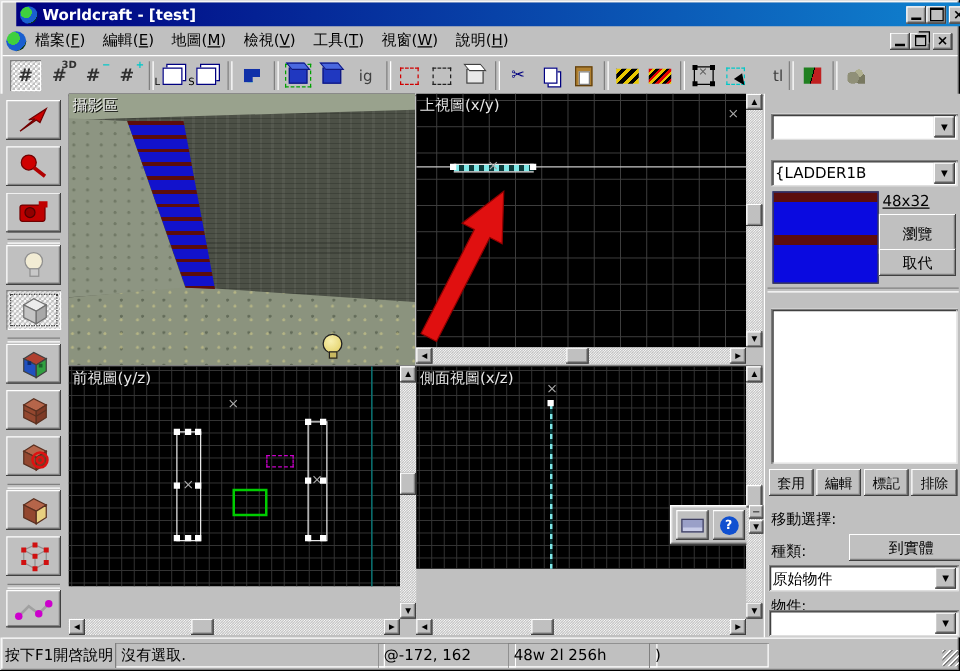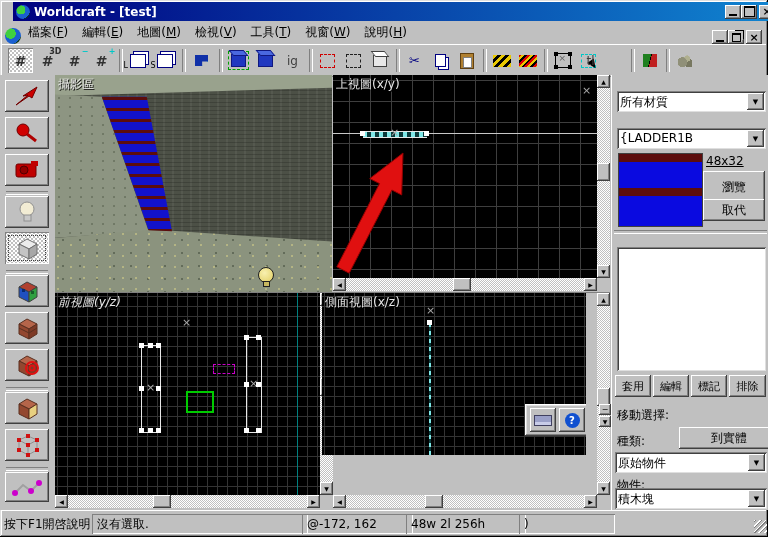--- a/index.html
+++ b/index.html
@@ -15,21 +15,21 @@
   .statuscell{box-shadow:inset 1px 1px 0 #808080, inset -1px -1px 0 #fff;display:flex;align-items:center;padding:0 5px;height:20px;white-space:nowrap;overflow:hidden;}
   
   #titlebar{left:2px;top:2px;width:764px;height:19px;background:linear-gradient(90deg,#000080,#1084d0);display:flex;align-items:center;margin-left:11px;}
   #titlebar .title{color:#fff;font-weight:bold;font-size:12px;margin-left:4px;white-space:nowrap;}
   .appicon{width:14px;height:14px;margin-left:3px;border-radius:50%;
      background:radial-gradient(circle at 35% 35%, #3fd03f 0 35%, #1a5fd0 36% 70%, #0a3a20 71%);}
   .winbtn{width:16px;height:14px;display:flex;align-items:center;justify-content:center;font-size:9px;font-weight:bold;}
   .glyph-min{width:8px;height:2px;background:#000;margin-top:7px;}
   .glyph-max{width:9px;height:8px;border:1px solid #000;border-top:2px solid #000;}
   .glyph-restore{width:7px;height:6px;border:1px solid #000;border-top:2px solid #000;box-shadow:2px -2px 0 -0px #c0c0c0,3px -3px 0 0px #000;}
-  #menubar{left:2px;top:21px;width:764px;height:23px;display:flex;align-items:flex-end;}
+  #menubar{left:2px;top:21px;width:764px;height:23px;display:flex;align-items:center;}
   .menu-item{padding:3px 7px;white-space:nowrap;}
   .menu-item u{text-decoration:underline;}
   
   #toolbar{left:2px;top:44px;width:764px;height:31px;border-top:1px solid #fff;border-bottom:1px solid #808080;}
   .tbtn{position:absolute;top:3px;width:25px;height:25px;display:flex;align-items:center;justify-content:center;font-size:11px;}
   .tbtn.active{box-shadow:inset 1px 1px 0 #808080, inset -1px -1px 0 #fff;
      background-image:linear-gradient(45deg,#fff 25%,transparent 25%,transparent 75%,#fff 75%),linear-gradient(45deg,#fff 25%,#c0c0c0 25%,#c0c0c0 75%,#fff 75%);
      background-size:4px 4px;background-position:0 0,2px 2px;}
   .tsep{position:absolute;top:4px;width:2px;height:23px;border-left:1px solid #808080;border-right:1px solid #fff;}
   .gridglyph{font-weight:bold;color:#303030;font-size:14px;position:relative;}
@@ -198,21 +198,21 @@
       <span class="selbox">
         <i style="left:-2px;top:-2px;"></i>
           <i style="right:-2px;top:-2px;"></i>
           <i style="left:-2px;bottom:-2px;"></i>
           <i style="right:-2px;bottom:-2px;"></i>
       </span>
       </div>
     <div class="tbtn" style="left:574px;">
         <span class="cyanbox"></span>
       </div>
-    <div class="tbtn" style="left:576px;">
+    <div class="tbtn" style="left:608px;">
         <span class="tlabel">tl</span>
       </div>
     <div class="tsep" style="left:629px;"></div>
     <div class="tbtn" style="left:635px;">
         <span class="flipg"></span>
       </div>
     <div class="tsep" style="left:664px;"></div>
     <div class="tbtn" style="left:670px;">
         <span class="rung"></span>
       </div>
@@ -363,21 +363,21 @@
   </div>
   <div class="abs sb strack" style="left:333px;top:278px;width:264px;height:13px;">
     <div class="sbtn" style="left:0;top:0;">◀</div>
     <div class="sthumb" style="left:120px;top:0;width:18px;height:13px;"></div>
     <div class="sbtn" style="left:251px;top:0;">▶</div>
   </div>
   <div class="abs" style="left:597px;top:278px;width:13px;height:13px;background:#c0c0c0;"></div>
 
   <div class="abs" style="left:55px;top:292px;width:555px;height:1px;background:#808080;"></div>
 
-  <div class="abs vp grid-sm" style="left:55px;top:293px;width:265px;height:202px;font-style:italic;">
+  <div class="abs vp grid-sm" style="left:55px;top:293px;width:265px;height:176px;">
     <div class="vplabel">前視圖(y/z)</div>
     <div class="abs" style="left:242px;top:0;width:1px;height:202px;background:#008080;"></div>
     <div class="xmark" style="left:127px;top:26px;">×</div>
 
     <div class="abs" style="left:86px;top:52px;width:18px;height:86px;border:1px solid #e8e8e8;z-index:3;"></div>
     <div class="handle" style="left:84px;top:50px;"></div>
     <div class="handle" style="left:93px;top:50px;"></div>
     <div class="handle" style="left:101px;top:50px;"></div>
     <div class="handle" style="left:84px;top:93px;"></div>
     <div class="handle" style="left:101px;top:93px;"></div>
@@ -404,21 +404,21 @@
     <div class="sbtn" style="left:0;top:0;">▲</div>
     <div class="sthumb" style="left:0;top:85px;width:13px;height:18px;"></div>
     <div class="sbtn" style="left:0;top:189px;">▼</div>
   </div>
   <div class="abs sb strack" style="left:55px;top:495px;width:265px;height:13px;">
     <div class="sbtn" style="left:0;top:0;">◀</div>
     <div class="sthumb" style="left:98px;top:0;width:18px;height:13px;"></div>
     <div class="sbtn" style="left:252px;top:0;">▶</div>
   </div>
 
-  <div class="abs vp grid-sm" style="left:322px;top:293px;width:264px;height:162px;text-decoration:underline;">
+  <div class="abs vp grid-sm" style="left:333px;top:293px;width:264px;height:162px;text-decoration:underline;">
     <div class="vplabel">側面視圖(x/z)</div>
 
     <div class="abs" style="left:107px;top:30px;width:2px;height:172px;background:repeating-linear-gradient(to bottom,#7fe8e8 0 4px,#0a3a3a 4px 8px);z-index:3;"></div>
     <div class="handle" style="left:105px;top:27px;"></div>
     <div class="xmark" style="left:104px;top:14px;">×</div>
 
     <div class="abs raised" style="left:203px;top:111px;width:66px;height:32px;z-index:6;">
       <div class="abs btn" style="left:5px;top:4px;width:26px;height:24px;display:flex;align-items:center;justify-content:center;">
         <span style="display:block;width:16px;height:9px;background:#9aa0c8;border:1px solid #404060;box-shadow:inset 0 -3px 0 #c8ccE8;"></span>
       </div>
@@ -438,21 +438,20 @@
     <div class="sthumb" style="left:92px;top:0;width:18px;height:13px;"></div>
     <div class="sbtn" style="left:251px;top:0;">▶</div>
   </div>
 
   <div class="abs btn" style="left:599px;top:404px;width:12px;height:11px;display:flex;align-items:center;justify-content:center;font-size:8px;">−</div>
   <div class="abs btn" style="left:599px;top:416px;width:12px;height:11px;display:flex;align-items:center;justify-content:center;font-size:6px;">▼</div>
 
   <div class="abs" style="left:611px;top:75px;width:157px;height:435px;background:#c0c0c0;border-left:1px solid #fff;">
 
     <div class="combo field" style="left:5px;top:16px;width:149px;">
-      <span class="val">所有材質</span>
       <span class="arrow btn">▼</span>
     </div>
 
     <div class="combo field" style="left:5px;top:53px;width:149px;">
       <span class="val">{LADDER1B</span>
       <span class="arrow btn">▼</span>
     </div>
 
     <div class="abs" style="left:6px;top:78px;width:83px;height:72px;background:#0a0ae0;
          background-image:linear-gradient(#5c0d0d 0 8px,transparent 8px),linear-gradient(to bottom,transparent 34px,#5c0d0d 34px 42px,transparent 42px);
@@ -473,21 +472,20 @@
     <div class="rlabel" style="left:5px;top:332px;">移動選擇:</div>
     <div class="rlabel" style="left:5px;top:358px;">種類:</div>
     <div class="pbtn btn" style="left:67px;top:352px;width:100px;height:22px;">到實體</div>
 
     <div class="combo field" style="left:3px;top:377px;width:152px;">
       <span class="val">原始物件</span>
       <span class="arrow btn">▼</span>
     </div>
     <div class="rlabel" style="left:5px;top:402px;">物件:</div>
     <div class="combo field" style="left:3px;top:413px;width:152px;">
-      <span class="val">積木塊</span>
       <span class="arrow btn">▼</span>
     </div>
   </div>
 
   <div class="abs" style="left:2px;top:510px;width:764px;height:25px;border-top:1px solid #fff;">
     <div class="abs" style="left:0;top:3px;width:88px;height:20px;display:flex;align-items:center;padding-left:2px;white-space:nowrap;">按下F1開啓說明</div>
     <div class="abs statuscell" style="left:90px;top:3px;width:206px;">沒有選取.</div>
     <div class="abs statuscell" style="left:300px;top:3px;width:101px;">@-172, 162</div>
     <div class="abs statuscell" style="left:404px;top:3px;width:110px;">48w 2l 256h</div>
     <div class="abs statuscell" style="left:517px;top:3px;width:86px;">)</div>

